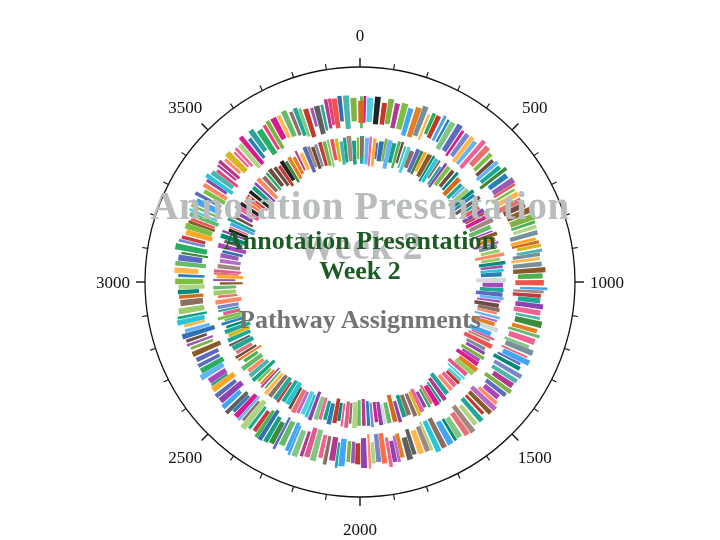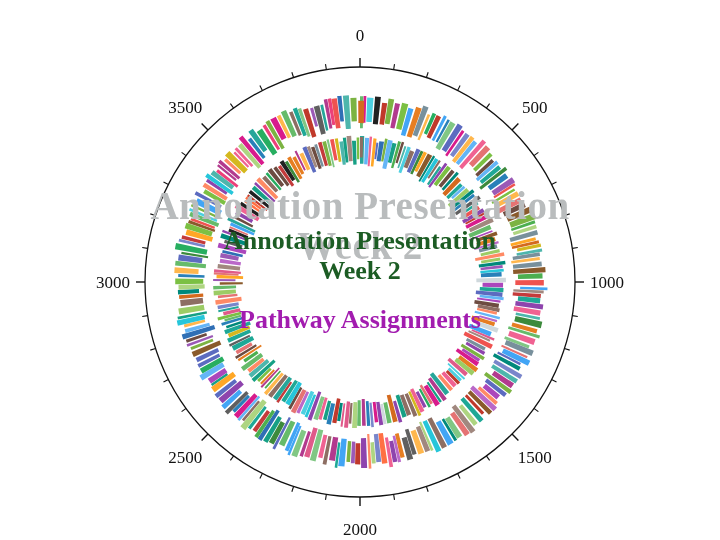--- a/index.html
+++ b/index.html
@@ -84,21 +84,21 @@
   }
   #subtitle {
     position: absolute;
     left: 0;
     top: 307px;
     width: 720px;
     text-align: center;
     font-family: "Liberation Serif", "DejaVu Serif", serif;
     font-weight: bold;
     font-size: 26px;
-    color: #a21caf;
+    color: #737373;
     white-space: nowrap;
     line-height: 1.0;
   }
 </style>
 </head>
 <body>
 
 <div id="slide">
 
   <div id="genome-figure">

